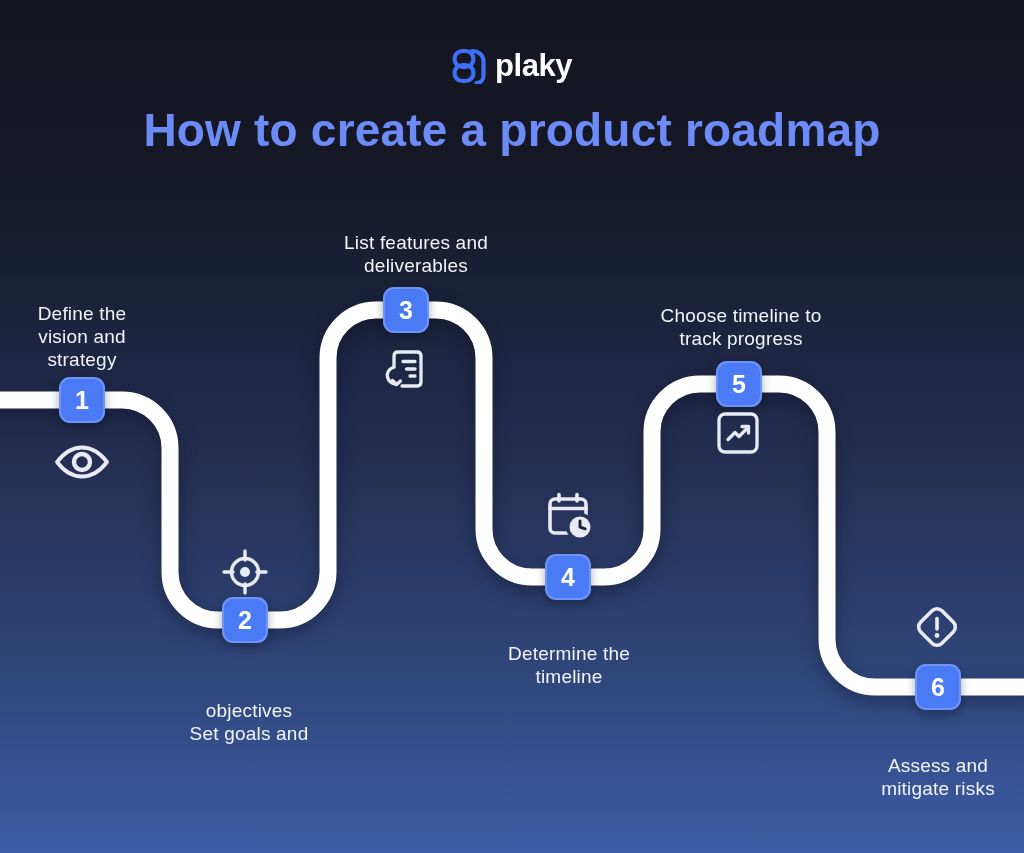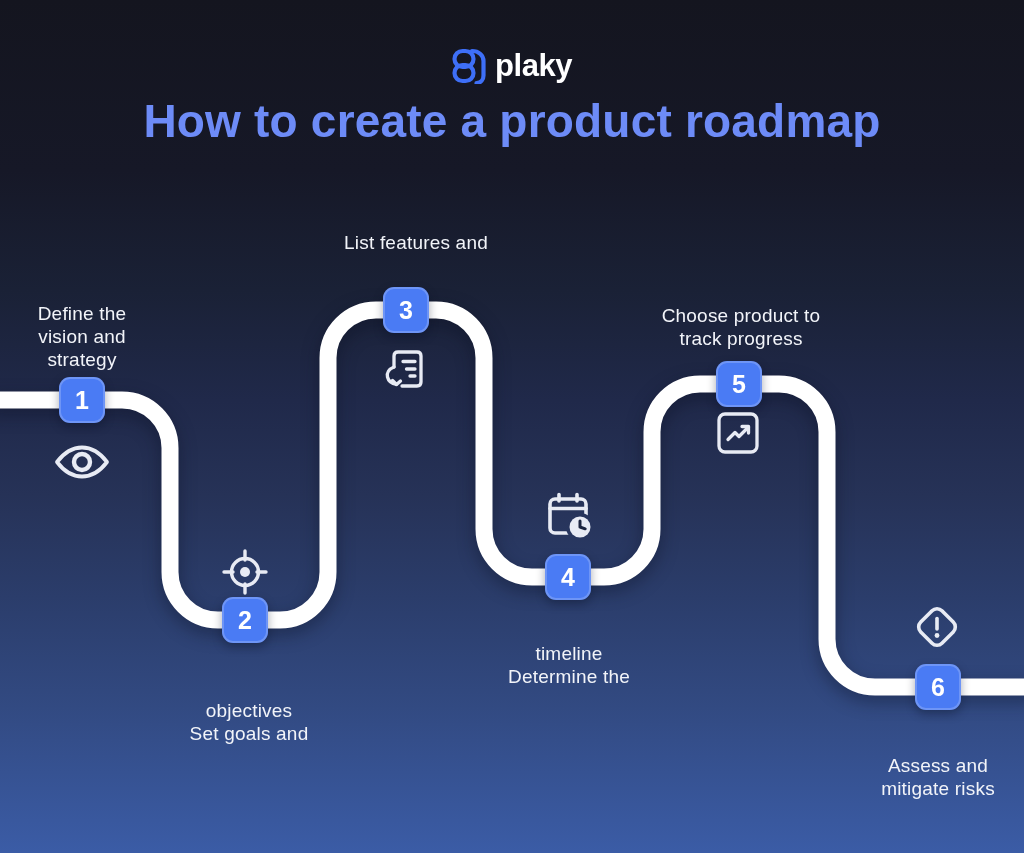--- a/index.html
+++ b/index.html
@@ -7,21 +7,21 @@
     position:relative;width:1024px;height:853px;overflow:hidden;
     font-family:"Liberation Sans",sans-serif;
     background:linear-gradient(180deg,
       #14151f 0%, #161827 20%, #1a2136 34%, #20294a 47%,
       #263257 58%, #2b3d6b 70%, #324a82 83%, #3b5ca6 100%);
   }
   
   .logo-row{position:absolute;top:44px;left:0;width:100%;height:44px;
     display:flex;align-items:center;justify-content:center;gap:9px;}
   .logo-word{color:#ffffff;font-size:31px;font-weight:700;letter-spacing:-0.5px;}
-  .title{position:absolute;top:94px;left:0;width:100%;text-align:center;
+  .title{position:absolute;top:103px;left:0;width:100%;text-align:center;
     color:#6d8bf7;font-size:46px;font-weight:700;letter-spacing:0.2px;}
   
   .road-svg{position:absolute;left:0;top:0;}
   .road-path{fill:none;stroke:#ffffff;stroke-width:17px;
     filter:drop-shadow(0 6px 9px rgba(8,12,30,0.40));}
   
   .badge{position:absolute;width:46px;height:46px;border-radius:11px;
     background:#4a7bf4;display:flex;align-items:center;justify-content:center;
     color:#ffffff;font-size:25px;font-weight:700;
     box-shadow:inset 0 0 0 2px rgba(255,255,255,0.20), 0 4px 10px rgba(10,15,35,0.35);}
@@ -81,27 +81,28 @@
     <span>Define the</span>
     <span>vision and</span>
     <span>strategy</span>
   </div>
   <div class="step-label l2">
     <span>objectives</span>
     <span>Set goals and</span>
   </div>
   <div class="step-label l3">
     <span>List features and</span>
+    <span>deliverables</span>
   </div>
   <div class="step-label l4">
+    <span>Determine the</span>
     <span>timeline</span>
-    <span>Determine the</span>
   </div>
   <div class="step-label l5">
-    <span>Choose product to</span>
+    <span>Choose timeline to</span>
     <span>track progress</span>
   </div>
   <div class="step-label l6">
     <span>Assess and</span>
     <span>mitigate risks</span>
   </div>
 
   <svg class="step-icon i1" width="56" height="40" viewBox="0 0 56 40">
     <path class="icon-stroke" stroke-width="3.8" d="M3 20 Q 14 5.5 28 5.5 Q 42 5.5 53 20 Q 42 34.5 28 34.5 Q 14 34.5 3 20 Z"></path>
     <circle class="icon-stroke" stroke-width="4.4" cx="28" cy="20" r="8"></circle>

